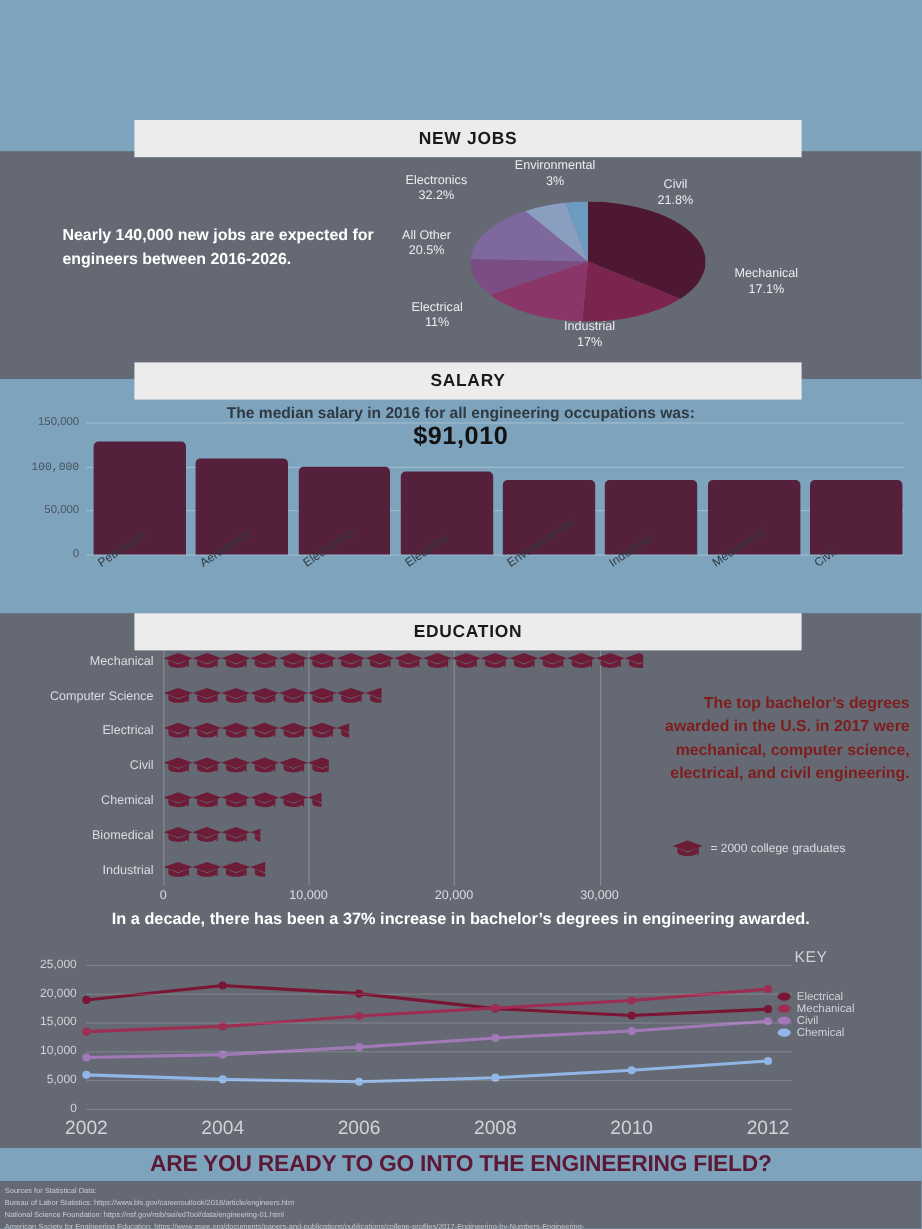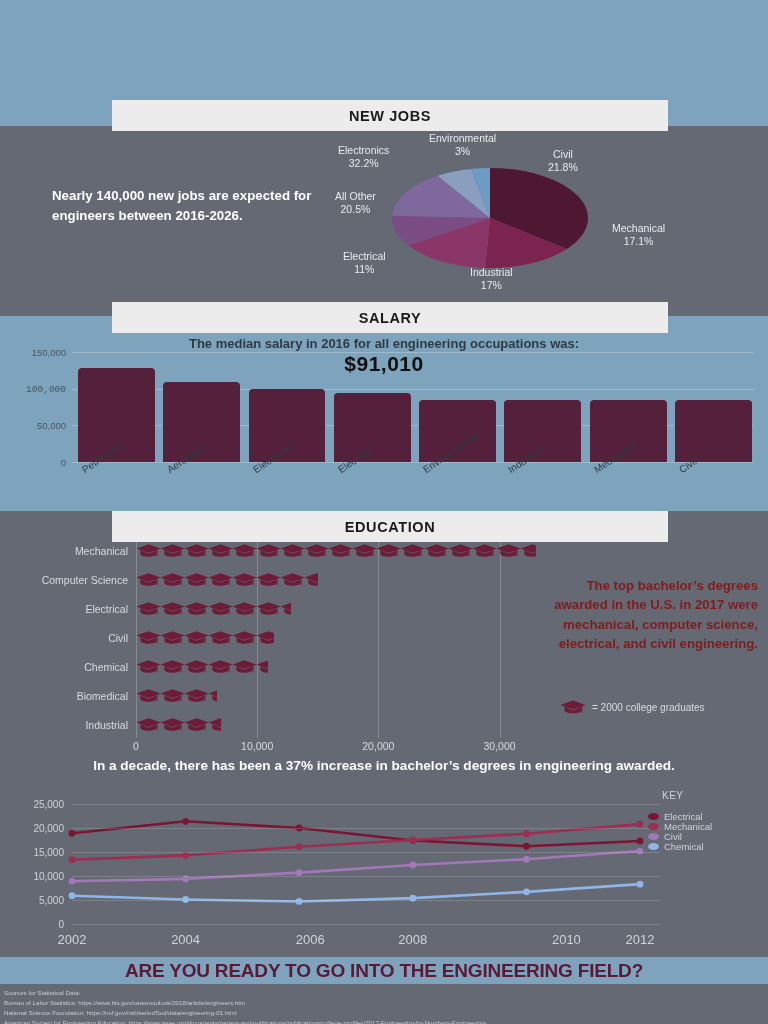--- a/index.html
+++ b/index.html
@@ -134,25 +134,25 @@
     text-align: center; color: #ffffff; font-size: 13.6px; font-weight: bold;
     line-height: 1.34;
   }
   .line-chart { position: absolute; left: 0; top: 796px; width: 768px; height: 152px; }
   .line-ytick {
     position: absolute; right: 0; color: #cfd4d9; font-size: 10px;
     transform: translateY(-50%); white-space: nowrap;
   }
   .line-grid { position: absolute; height: 1px; background: rgba(255,255,255,0.16); }
   .line-xtick {
-    position: absolute; color: #cfd4d9; font-size: 13px;
+    position: absolute; color: #cfd4d9; font-size: 16px;
     transform: translateX(-50%); white-space: nowrap;
   }
   .legend { position: absolute; left: 648px; top: 790px; }
-  .legend-title { color: #cfd4d9; font-size: 10px; letter-spacing: .5px; margin-bottom: 10px; margin-left: 14px;}
+  .legend-title { color: #cfd4d9; font-size: 13px; letter-spacing: .5px; margin-bottom: 20px; margin-left: 14px;}
   .legend-row { display: flex; align-items: center; gap: 5px; height: 10px; }
   .legend-dot { width: 11px; height: 7px; border-radius: 50%; flex: 0 0 auto; }
   .legend-lab { color: #cfd4d9; font-size: 9.5px; white-space: nowrap; }
 
   
   .cta {
     position: absolute; left: 0; top: 957px; width: 768px; height: 27px;
     background: #7ea4bd; display: flex; align-items: center; justify-content: center;
     color: #5c1936; font-size: 19px; font-weight: bold; letter-spacing: -0.2px;
   }
@@ -666,23 +666,23 @@
         <circle cx="72" cy="99.68" r="3.4" fill="#8fb6e6"></circle>
         <circle cx="185.60000000000002" cy="103.52000000000001" r="3.4" fill="#8fb6e6"></circle>
         <circle cx="299.20000000000005" cy="105.44" r="3.4" fill="#8fb6e6"></circle>
         <circle cx="412.8" cy="102.08" r="3.4" fill="#8fb6e6"></circle>
         <circle cx="526.4000000000001" cy="95.84" r="3.4" fill="#8fb6e6"></circle>
         <circle cx="640" cy="88.16" r="3.4" fill="#8fb6e6"></circle>
       </svg>
     <div id="line-xticks">
         <div class="line-xtick" style="left: 72px; top: 136px;">2002</div>
         <div class="line-xtick" style="left: 185.6px; top: 136px;">2004</div>
-        <div class="line-xtick" style="left: 299.2px; top: 136px; margin-left: 11px;">2006</div>
+        <div class="line-xtick" style="left: 299.2px; top: 136px;">2006</div>
         <div class="line-xtick" style="left: 412.8px; top: 136px;">2008</div>
-        <div class="line-xtick" style="left: 526.4px; top: 136px; margin-left: 40px;">2010</div>
+        <div class="line-xtick" style="left: 526.4px; top: 136px;">2010</div>
         <div class="line-xtick" style="left: 640px; top: 136px;">2012</div>
       </div>
   </div>
 
   <div class="legend">
     <div class="legend-title">KEY</div>
     <div id="legend-rows">
         <div class="legend-row">
           <span class="legend-dot" style="background: rgb(122, 21, 51);"></span>
           <span class="legend-lab">Electrical</span>

